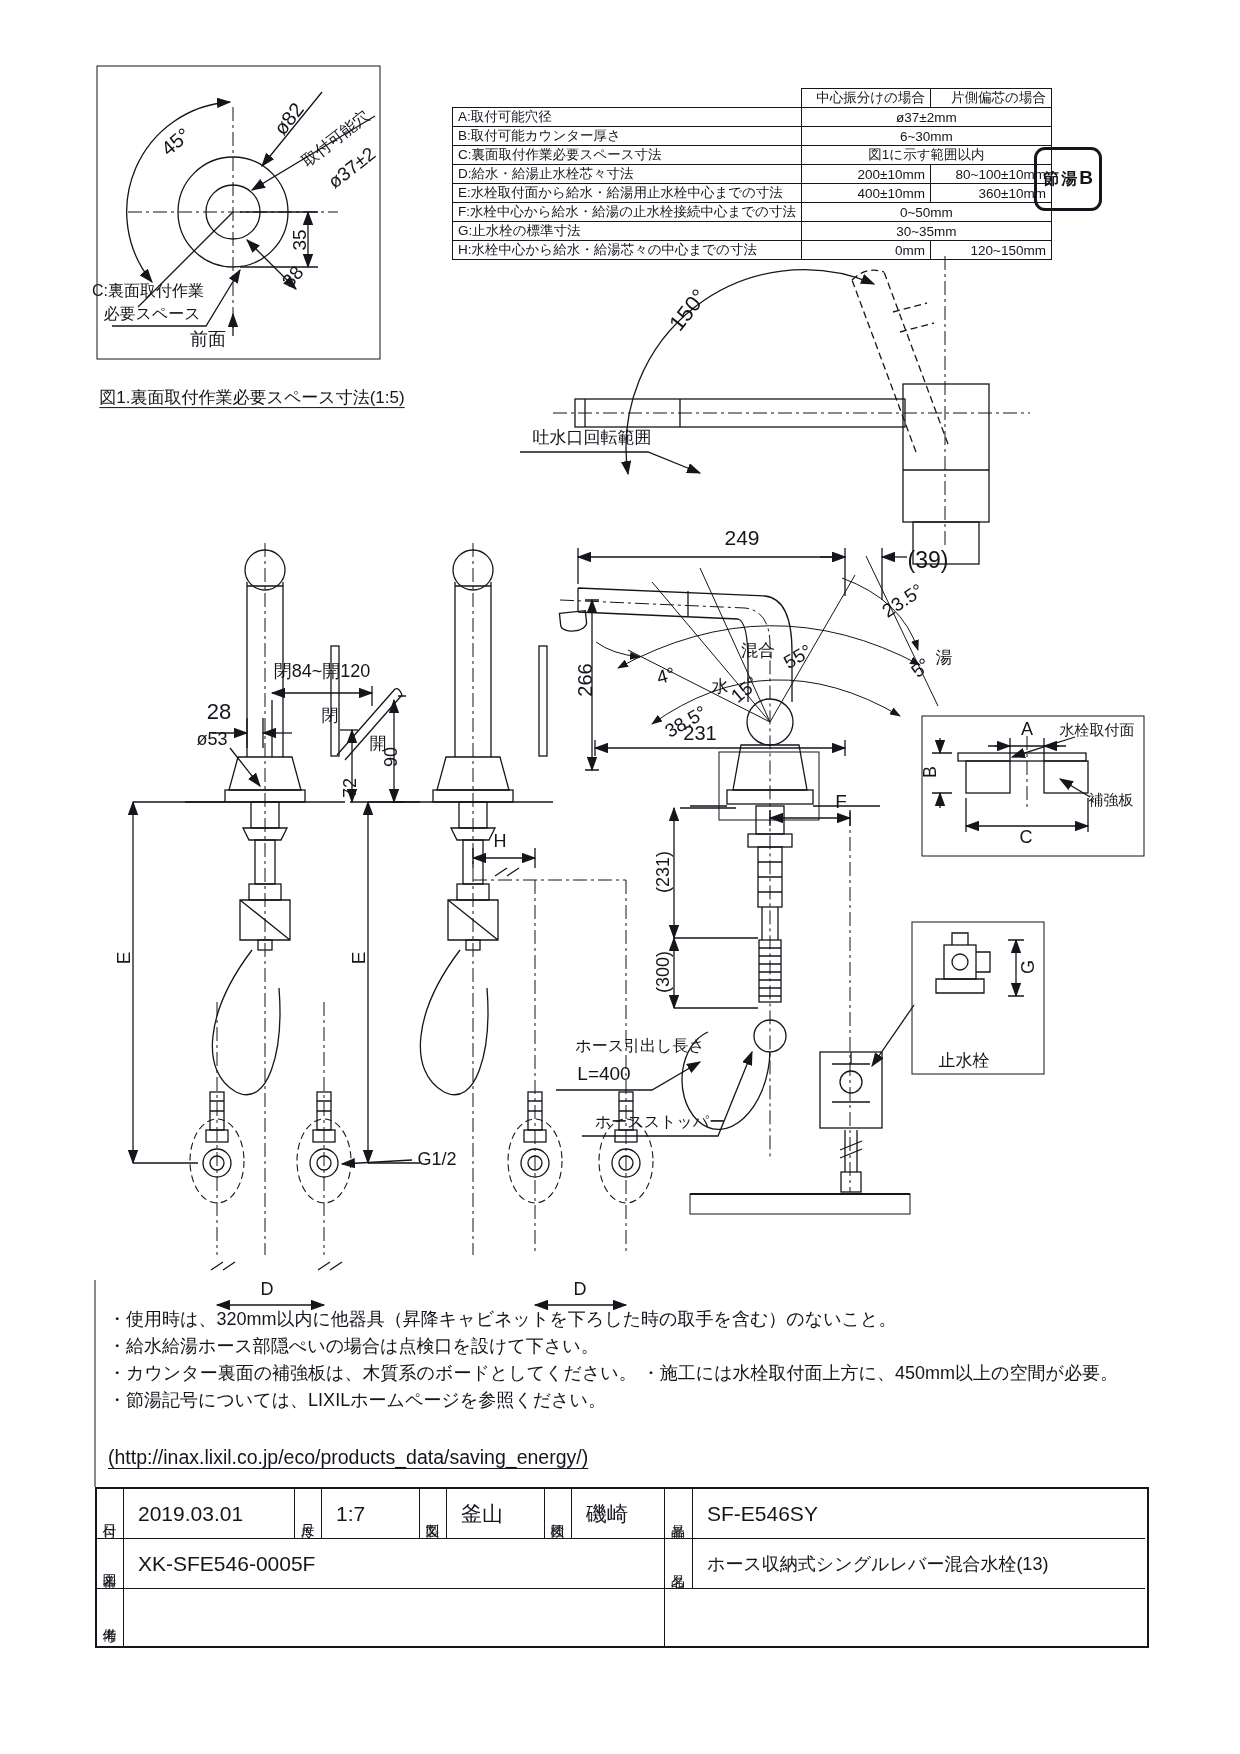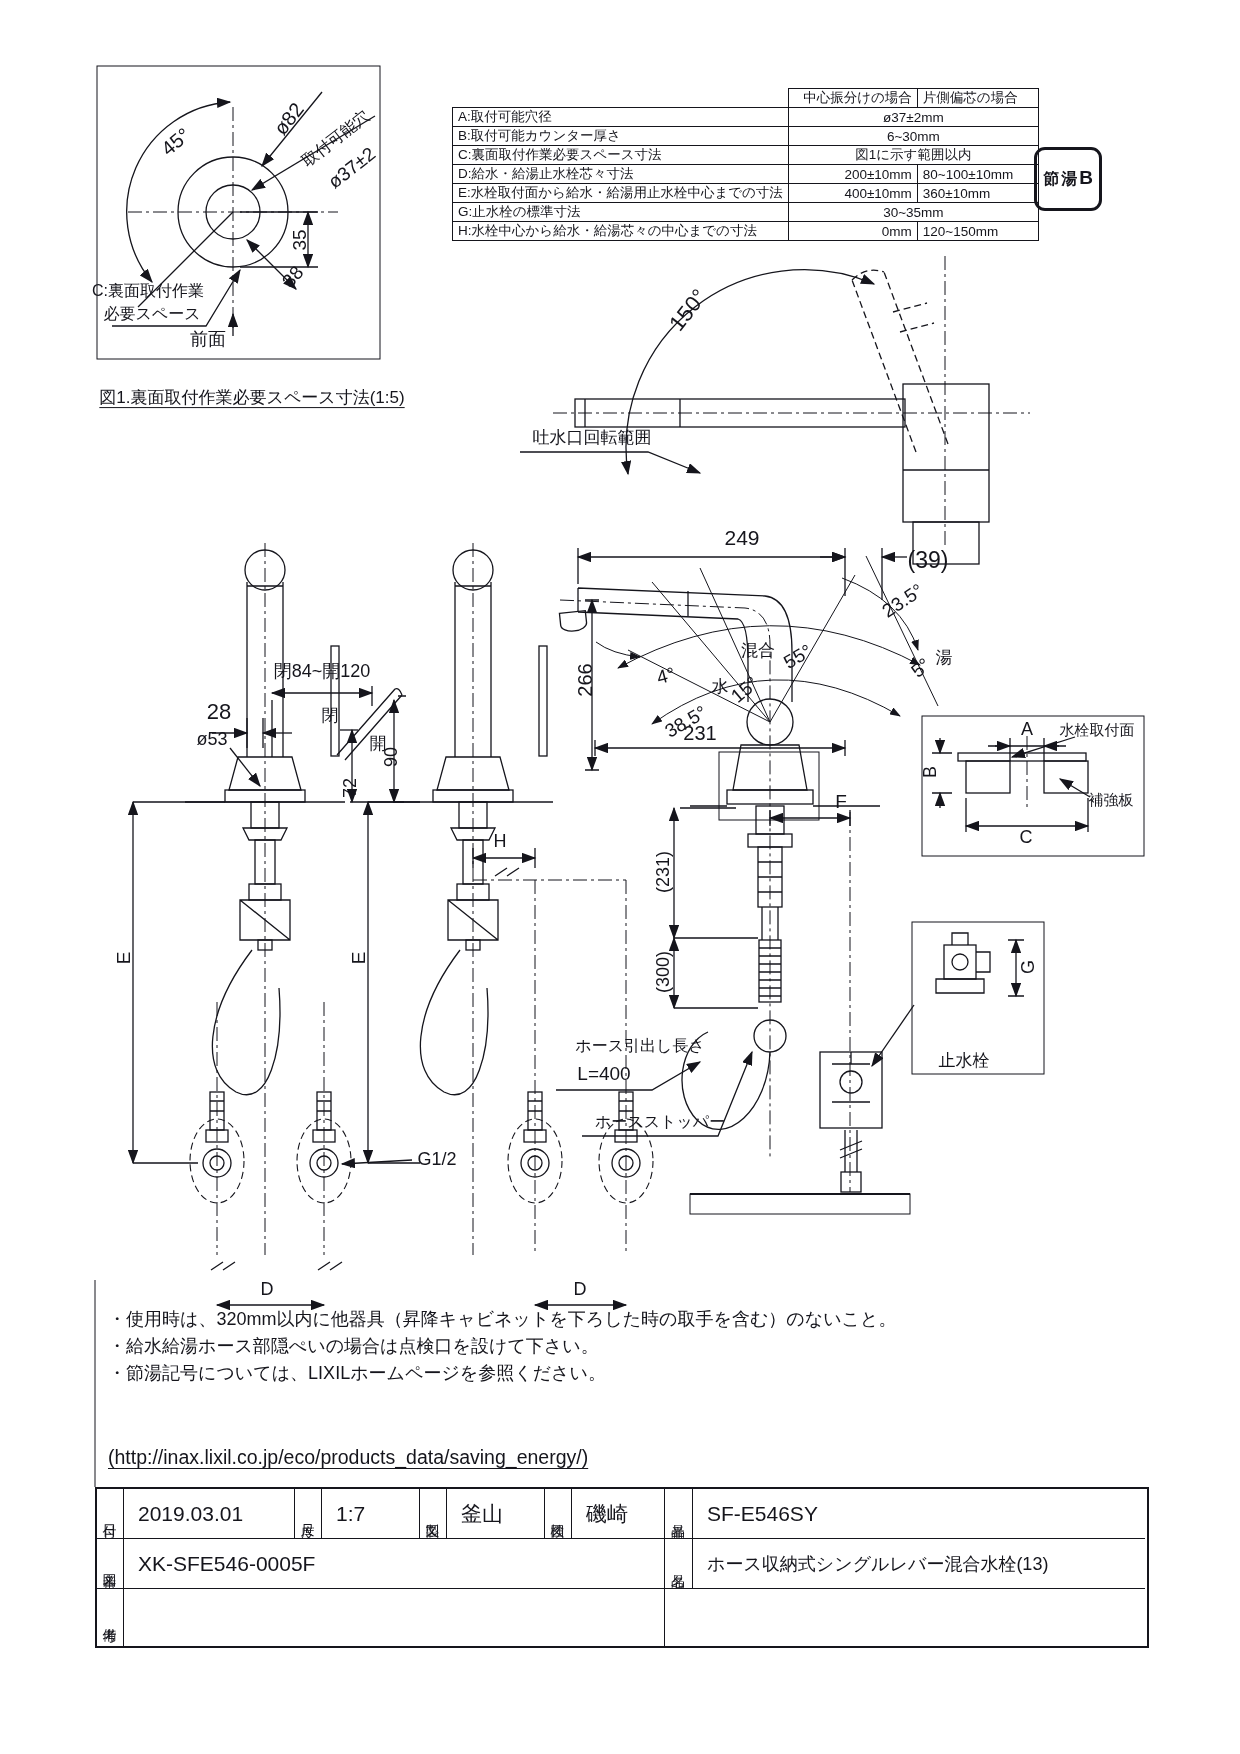--- a/index.html
+++ b/index.html
@@ -16,21 +16,21 @@
      line-height:1.05;}
   #annotations .ann.u{text-decoration:underline;text-underline-offset:4px;}
   
   table.spec{position:absolute;left:452px;top:88px;border-collapse:collapse;
      font-size:13.5px;table-layout:fixed;}
   table.spec td,table.spec th{border:1.4px solid #15151c;padding:0 5px;height:16px;
      font-weight:normal;overflow:hidden;white-space:nowrap;}
   table.spec th{height:18px;text-align:center;}
   table.spec .c-label{width:283px;text-align:left;}
   table.spec .c-mid{width:118px;text-align:right;}
-  table.spec .c-side{width:110px;text-align:left;}
+  table.spec .c-side{width:110px;text-align:right;}
   table.spec td.span2{text-align:center;}
   table.spec th.blank{border:none;border-bottom:1.4px solid #15151c;border-right:1.4px solid #15151c;}
   
   .badge{position:absolute;left:1034px;top:147px;width:62px;height:58px;border:3px solid #15151c;
      border-radius:11px;display:flex;flex-direction:row;align-items:center;justify-content:center;}
   .badge .b1{font-size:16px;font-weight:bold;letter-spacing:2px;}
   .badge .b2{font-size:19px;font-weight:bold;margin-top:-2px;}
   
   .notes{position:absolute;left:108px;top:1306px;font-size:18px;}
   .notes .nline{height:27px;line-height:27px;white-space:nowrap;}
@@ -320,34 +320,39 @@
           <td class="c-label">D:給水・給湯止水栓芯々寸法</td>
           <td class="c-mid">200±10mm</td>
           <td class="c-side">80~100±10mm</td>
         </tr>
         <tr>
           <td class="c-label">E:水栓取付面から給水・給湯用止水栓中心までの寸法</td>
           <td class="c-mid">400±10mm</td>
           <td class="c-side">360±10mm</td>
         </tr>
         <tr>
+          <td class="c-label">F:水栓中心から給水・給湯の止水栓接続中心までの寸法</td>
+          <td colspan="2" class="span2">0~50mm</td>
+        </tr>
+        <tr>
           <td class="c-label">G:止水栓の標準寸法</td>
           <td colspan="2" class="span2">30~35mm</td>
         </tr>
         <tr>
           <td class="c-label">H:水栓中心から給水・給湯芯々の中心までの寸法</td>
           <td class="c-mid">0mm</td>
           <td class="c-side">120~150mm</td>
         </tr>
       </tbody>
   </table>
 
   <div class="notes" id="notes-box">
       <div class="nline">・使用時は、320mm以内に他器具（昇降キャビネットを下ろした時の取手を含む）のないこと。</div>
       <div class="nline">・給水給湯ホース部隠ぺいの場合は点検口を設けて下さい。</div>
+      <div class="nline">・カウンター裏面の補強板は、木質系のボードとしてください。 ・施工には水栓取付面上方に、450mm以上の空間が必要。</div>
       <div class="nline">・節湯記号については、LIXILホームページを参照ください。</div>
     </div>
   <div class="urlline">(http://inax.lixil.co.jp/eco/products_data/saving_energy/)</div>
 
   <div class="tb">
     <div class="cell vlab">日付</div>
     <div class="cell val">2019.03.01</div>
     <div class="cell vlab">尺度</div>
     <div class="cell val">1:7</div>
     <div class="cell vlab">製図</div>

